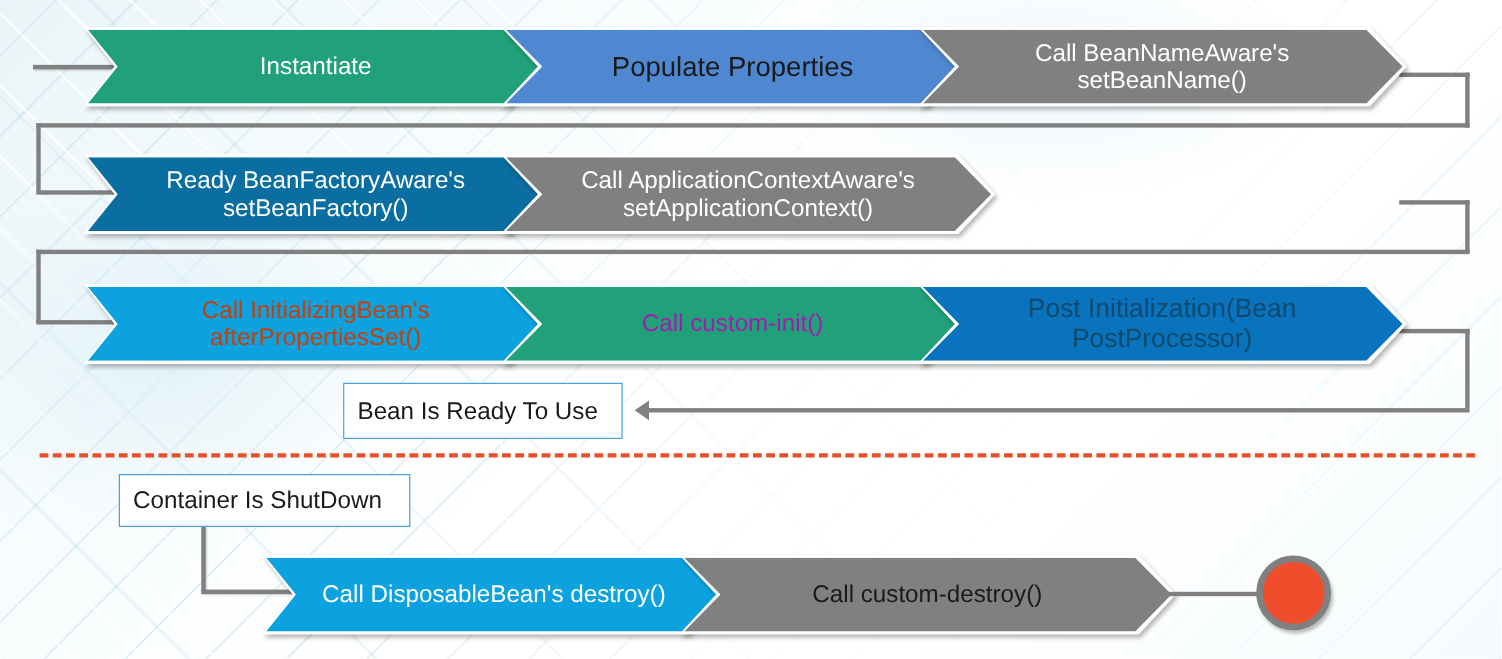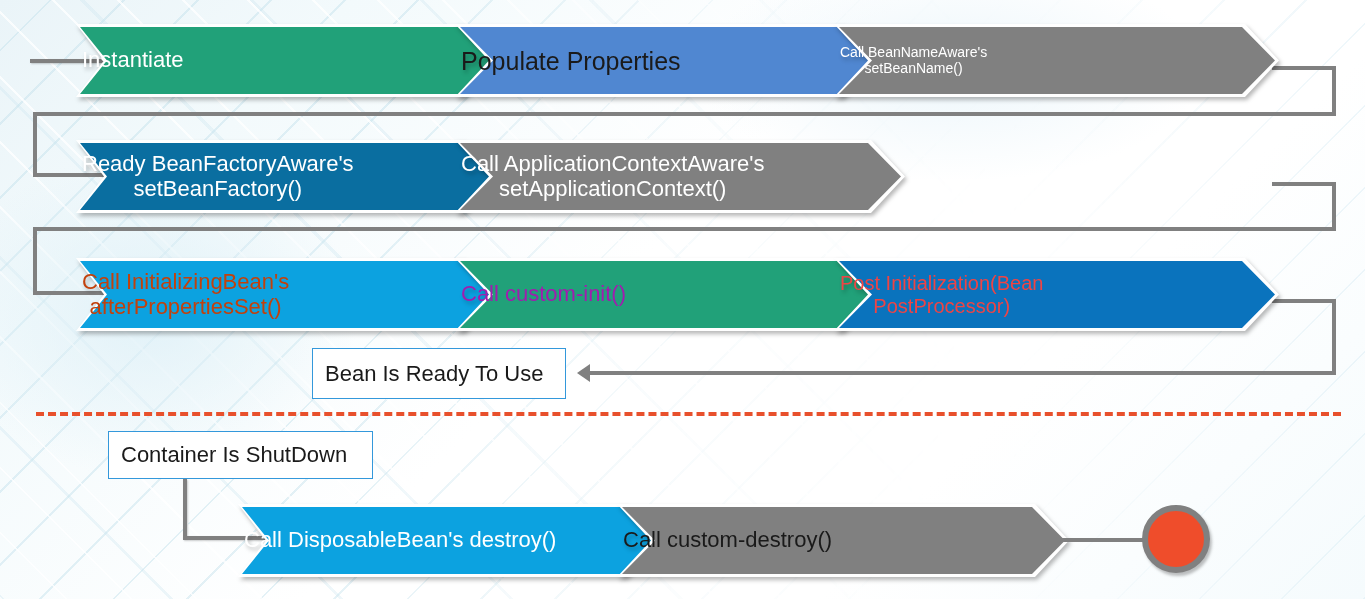--- a/index.html
+++ b/index.html
@@ -58,21 +58,21 @@
     border-left:13px solid #808080;
   }
   .arrowhead-left{
     position:absolute;width:0;height:0;
     border-top:9px solid transparent;
     border-bottom:9px solid transparent;
     border-right:13px solid #808080;
   }
   .chev{
     position:absolute;
-    display:flex;align-items:center;
+    display:flex;align-items:center;justify-content:center;
     text-align:center;
     box-sizing:border-box;
     line-height:1.12;
     filter:drop-shadow(2px 3px 2px rgba(0,0,0,0.28));
   }
   .chev .lbl{
     position:relative;z-index:3;
     padding:0 6px;
     white-space:pre-line;
   }
@@ -168,21 +168,21 @@
     <div class="fill" style="background:#21a179;"></div>
     <span class="lbl">Instantiate</span>
   </div>
 
   <div class="chev mid" style="left:455px;top:24px;width:422px;height:73px;font-size:25px;color:#1a1a1a;">
     <div class="outline"></div>
     <div class="fill" style="background:#5087d1;"></div>
     <span class="lbl">Populate Properties</span>
   </div>
 
-  <div class="chev endcap" style="left:834px;top:24px;width:445px;height:73px;font-size:14px;color:#ffffff;">
+  <div class="chev endcap" style="left:834px;top:24px;width:445px;height:73px;font-size:22px;color:#ffffff;">
     <div class="outline"></div>
     <div class="fill" style="background:#808080;"></div>
     <span class="lbl">Call BeanNameAware's
 setBeanName()</span>
   </div>
 
   <div class="chev start-cap" style="left:76px;top:140px;width:422px;height:73px;font-size:22px;color:#ffffff;">
     <div class="outline"></div>
     <div class="fill" style="background:#0a6ea0;"></div>
     <span class="lbl">Ready BeanFactoryAware's
@@ -203,21 +203,21 @@
     <span class="lbl">Call InitializingBean's
 afterPropertiesSet()</span>
   </div>
 
   <div class="chev mid" style="left:455px;top:258px;width:422px;height:73px;font-size:22px;color:#a21caf;">
     <div class="outline"></div>
     <div class="fill" style="background:#21a179;"></div>
     <span class="lbl">Call custom-init()</span>
   </div>
 
-  <div class="chev endcap" style="left:834px;top:258px;width:445px;height:73px;font-size:20px;color:#ef4444;">
+  <div class="chev endcap" style="left:834px;top:258px;width:445px;height:73px;font-size:24px;color:#0c4a6e;">
     <div class="outline"></div>
     <div class="fill" style="background:#0a73bd;"></div>
     <span class="lbl">Post Initialization(Bean
 PostProcessor)</span>
   </div>
 
   <div class="pbox" style="left:312px;top:348px;width:254px;height:51px;font-size:22px;">
     <span>Bean Is Ready To Use</span>
   </div>
 

